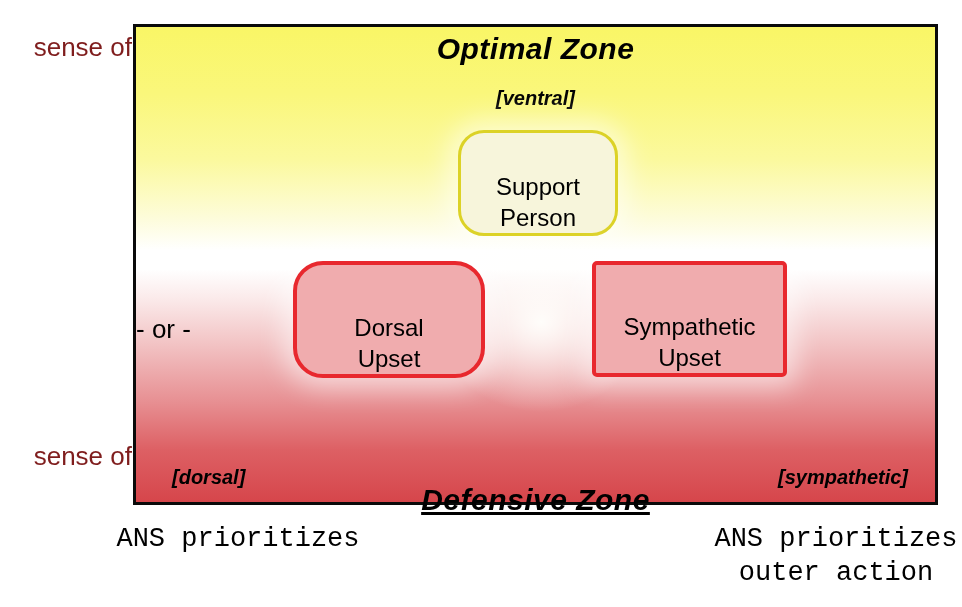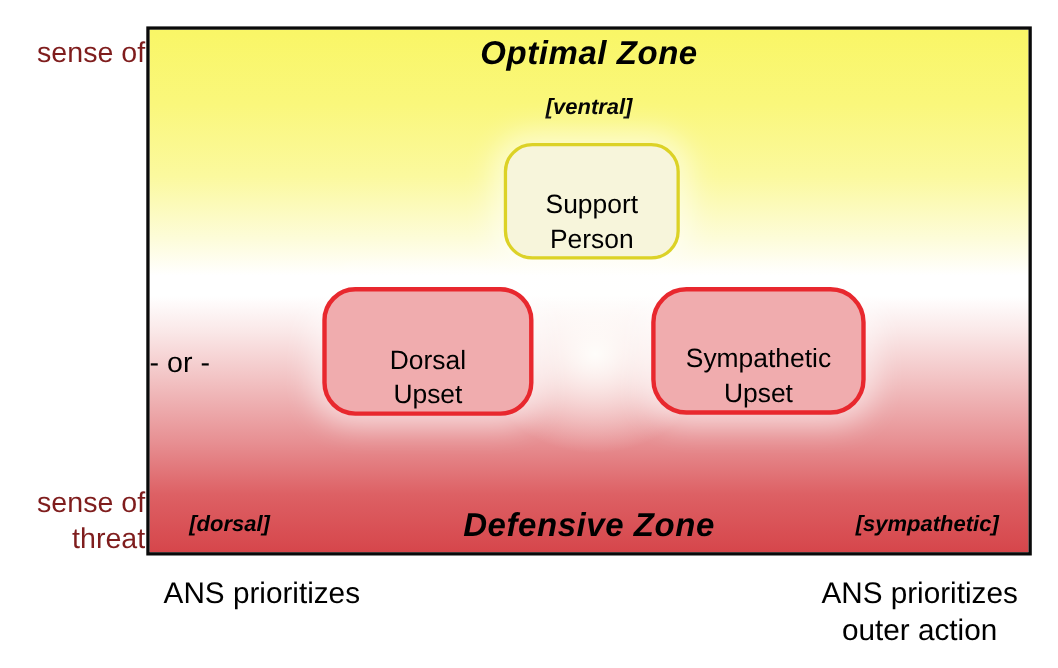--- a/index.html
+++ b/index.html
@@ -53,21 +53,21 @@
   .zone-title {
     position: absolute;
     left: 0; width: 100%;
     text-align: center;
     font-size: 30px;
     font-weight: bold;
     font-style: italic;
     letter-spacing: 0.5px;
   }
   .zone-title.optimal { top: 5px; }
-  .zone-title.defensive { top: 434px; }
+  .zone-title.defensive { top: 456px; text-decoration: underline; }
   .zone-tag {
     position: absolute;
     font-size: 20px;
     font-style: italic;
     font-weight: 700;
   }
   .zone-tag.ventral { left: 0; width: 100%; text-align: center; top: 60px; }
   .zone-tag.dorsal { left: 36px; top: 439px; }
   .zone-tag.sympathetic { right: 27px; top: 439px; }
 
@@ -95,54 +95,54 @@
     left: 157px; top: 234px;
     width: 192px; height: 117px;
     border: 4px solid #e8282e;
     border-radius: 30px;
     background: #f0acae;
   }
   .node.sympathetic {
     left: 456px; top: 234px;
     width: 195px; height: 116px;
     border: 4px solid #e8282e;
-    border-radius: 32px;
+    border-radius: 5px;
     background: #f0acae;
   }
   .or-text {
     position: absolute;
     left: 0; width: 100%;
     top: 287px;
     text-align: left;
     font-size: 26px;
   }
 
   
   .bottom-caption {
     position: absolute;
     width: 270px;
     top: 522px;
     text-align: center;
     font-size: 27px;
     line-height: 34px;
+    font-family: Liberation Mono, monospace;
   }
   .bottom-caption.left { left: 103px; }
   .bottom-caption.right { left: 701px; }
 </style>
 </head>
 <body>
 
 <div class="canvas">
 
   <div class="axis-label safety">
     <div>sense of</div>
   </div>
   <div class="axis-label threat">
     <div>sense of</div>
-    <div>threat</div>
   </div>
 
   <div class="plot">
     <div class="glow-center"></div>
 
     <div class="zone-title optimal">Optimal Zone</div>
     <div class="zone-tag ventral">[ventral]</div>
 
     <div class="node support">
       <div>Support</div>

